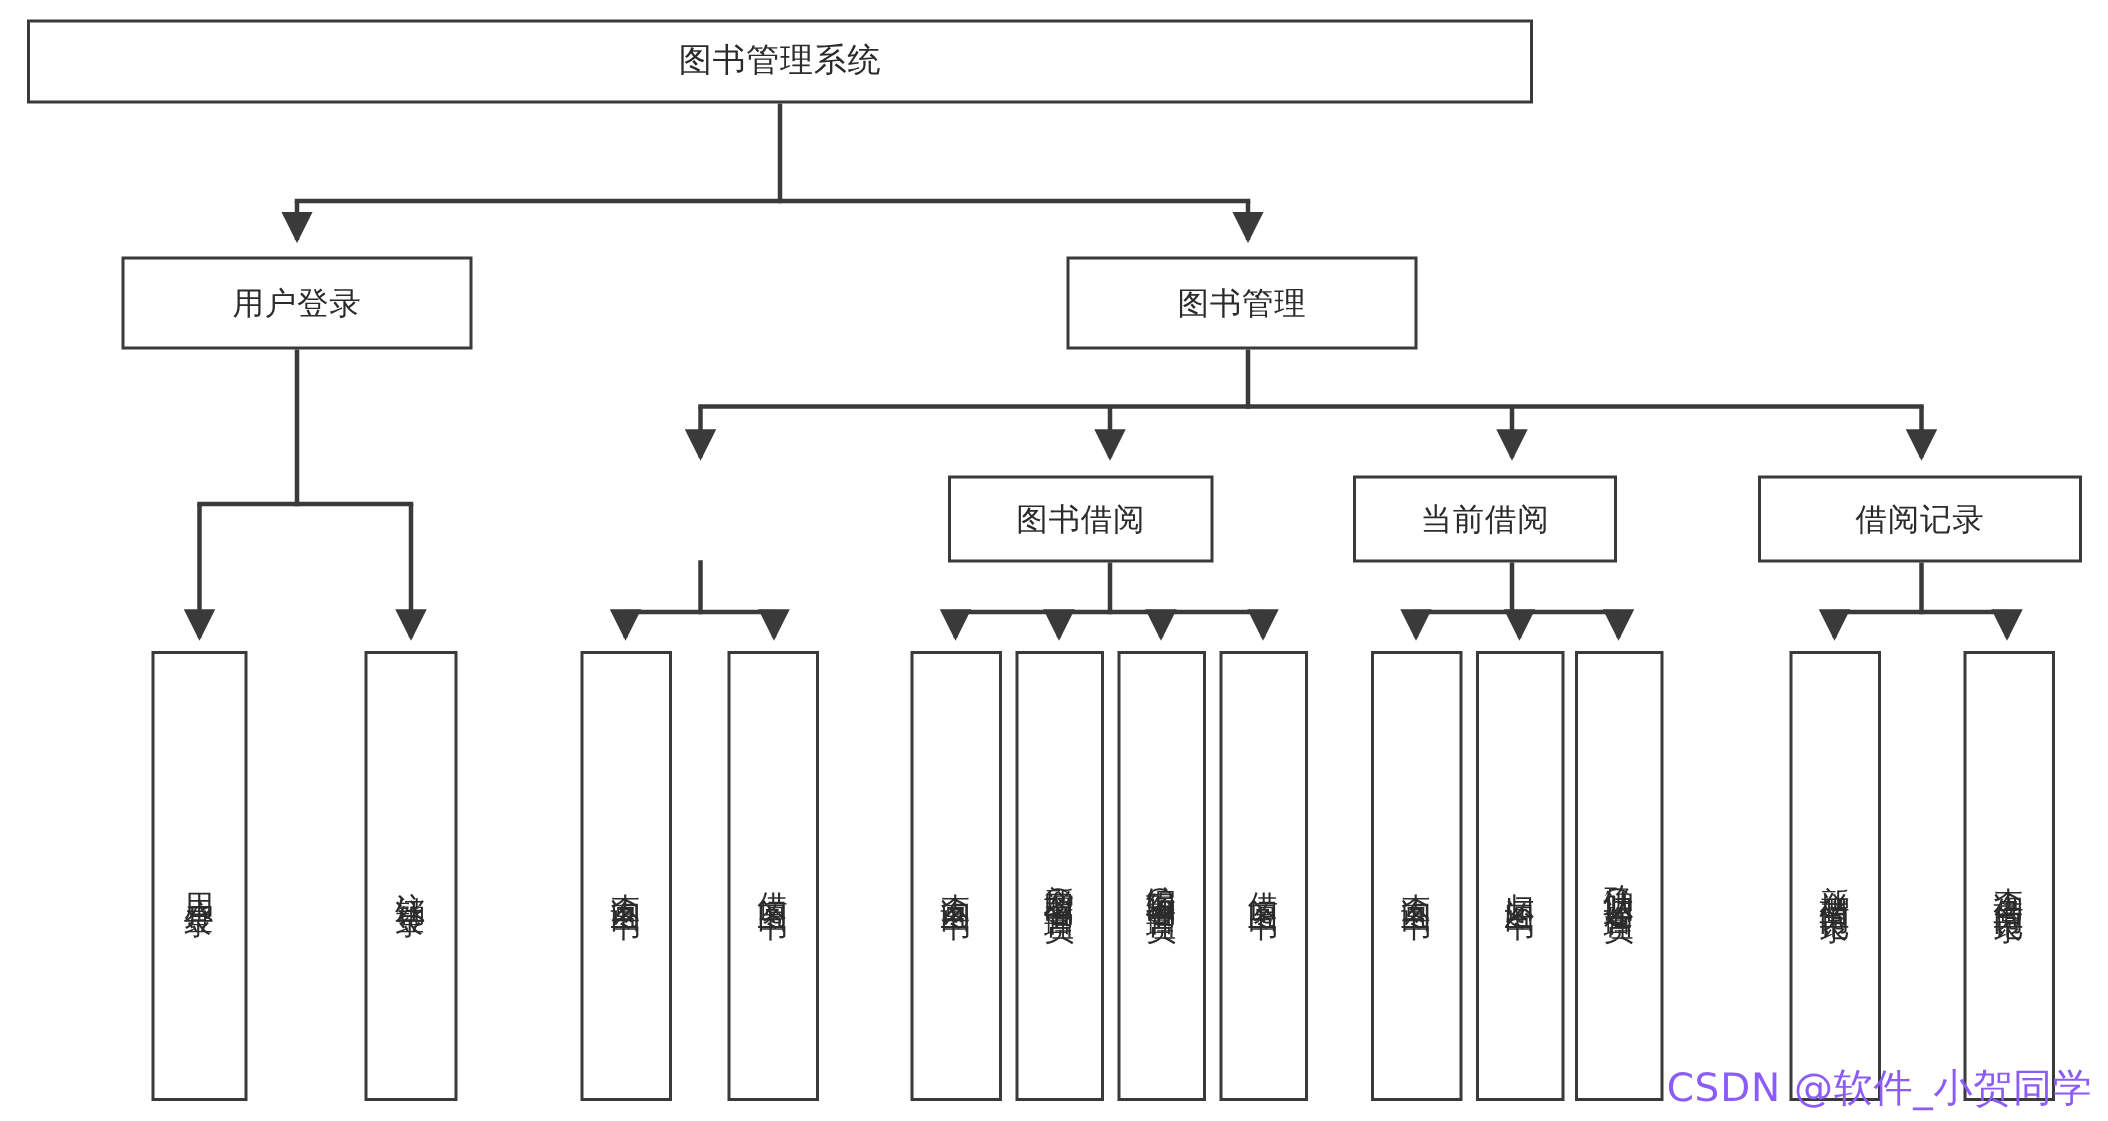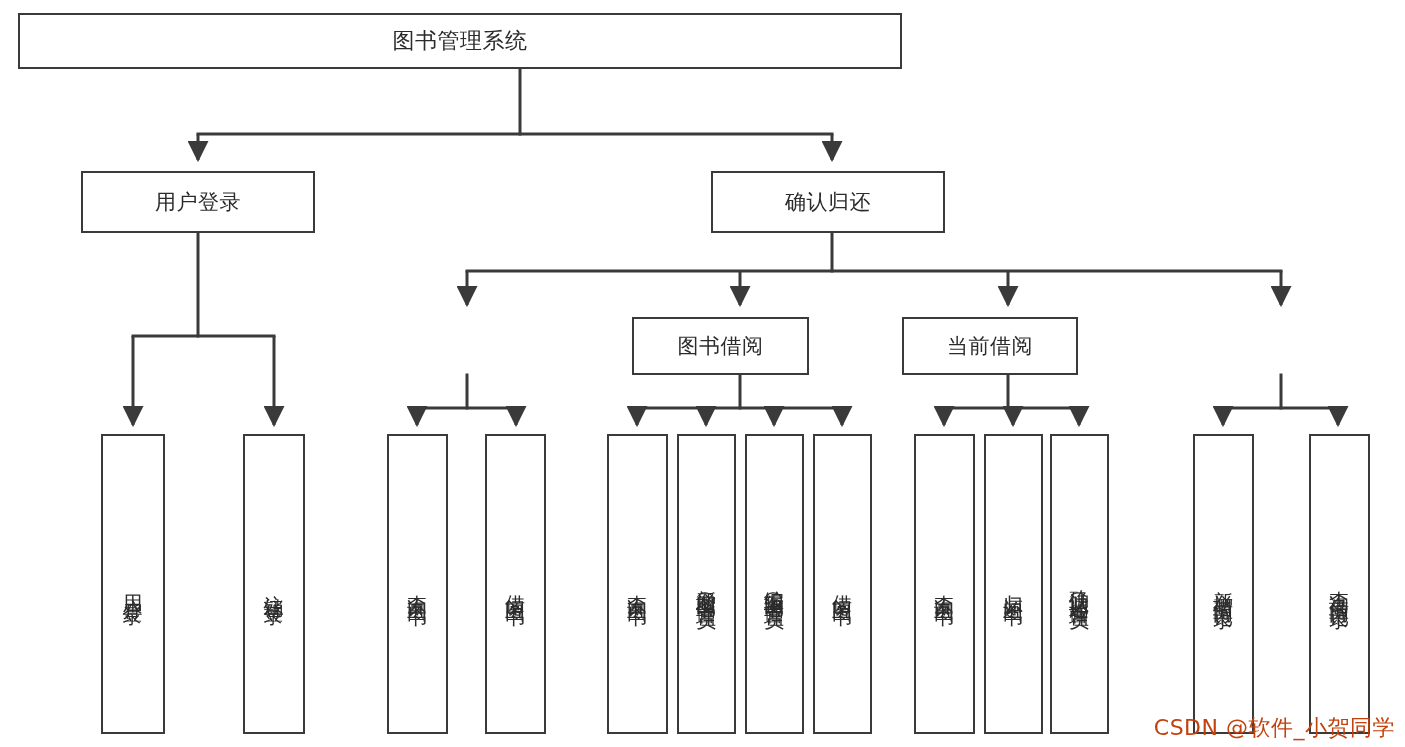--- a/index.html
+++ b/index.html
@@ -63,22 +63,22 @@
     width: 100%;
     height: 100%;
     display: flex;
     align-items: center;
     justify-content: center;
   }
   .watermark {
     position: absolute;
     right: 10px;
     bottom: 4px;
-    color: #c2410c;
-    font-size: 22px;
+    color: #8b5cf6;
+    font-size: 26px;
     letter-spacing: 0.5px;
     z-index: 5;
     white-space: nowrap;
   }
 </style>
 </head>
 <body>
 
 <div id="diagram-root">
 
@@ -125,37 +125,40 @@
       <path d="M 1013 408 L 1013 425" marker-end="url(#arrow)"></path>
       <path d="M 1079 408 L 1079 425" marker-end="url(#arrow)"></path>
 
       <path d="M 1281 375 L 1281 408" stroke-linecap="square"></path>
       <path d="M 1223 408 L 1338 408" stroke-linecap="square"></path>
       <path d="M 1223 408 L 1223 425" marker-end="url(#arrow)"></path>
       <path d="M 1338 408 L 1338 425" marker-end="url(#arrow)"></path>
     </g>
   </svg>
 
-  <div class="node root" style="left:18px; top:13px; width:884px; height:56px;">
+  <div class="node root" style="left:18px; top:13px; width:1004px; height:56px;">
     <span class="node-label">图书管理系统</span>
   </div>
 
   <div class="node branch" style="left:81px; top:171px; width:234px; height:62px;">
     <span class="node-label">用户登录</span>
   </div>
   <div class="node branch" style="left:711px; top:171px; width:234px; height:62px;">
-    <span class="node-label">确认归还</span>
+    <span class="node-label">图书管理</span>
   </div>
 
   <div class="node branch" style="left:632px; top:317px; width:177px; height:58px;">
     <span class="node-label">图书借阅</span>
   </div>
   <div class="node branch" style="left:902px; top:317px; width:176px; height:58px;">
     <span class="node-label">当前借阅</span>
   </div>
+  <div class="node branch" style="left:1172px; top:317px; width:216px; height:58px;">
+    <span class="node-label">借阅记录</span>
+  </div>
 
   <div class="node leaf" style="left:101px; top:434px; width:64px; height:300px;">
     <div class="leaf-inner">
       <span class="node-label">用户登录</span>
     </div>
   </div>
   <div class="node leaf" style="left:243px; top:434px; width:62px; height:300px;">
     <div class="leaf-inner">
       <span class="node-label">注销登录</span>
     </div>

